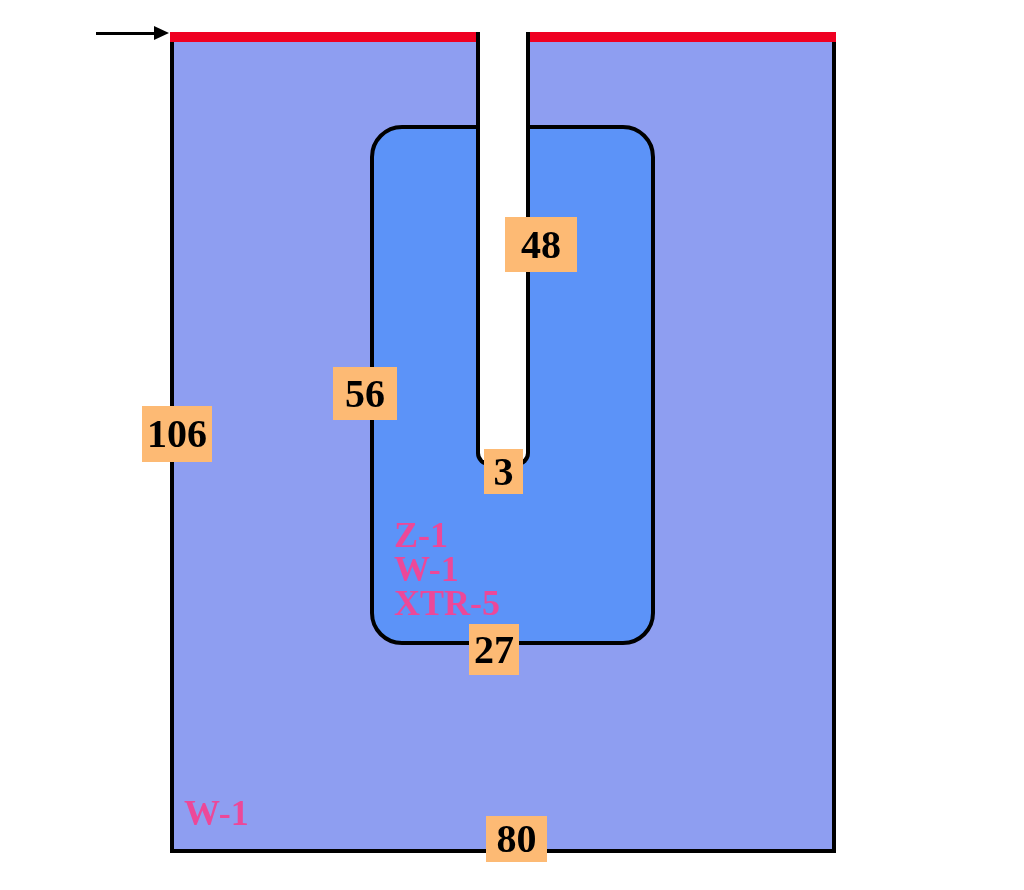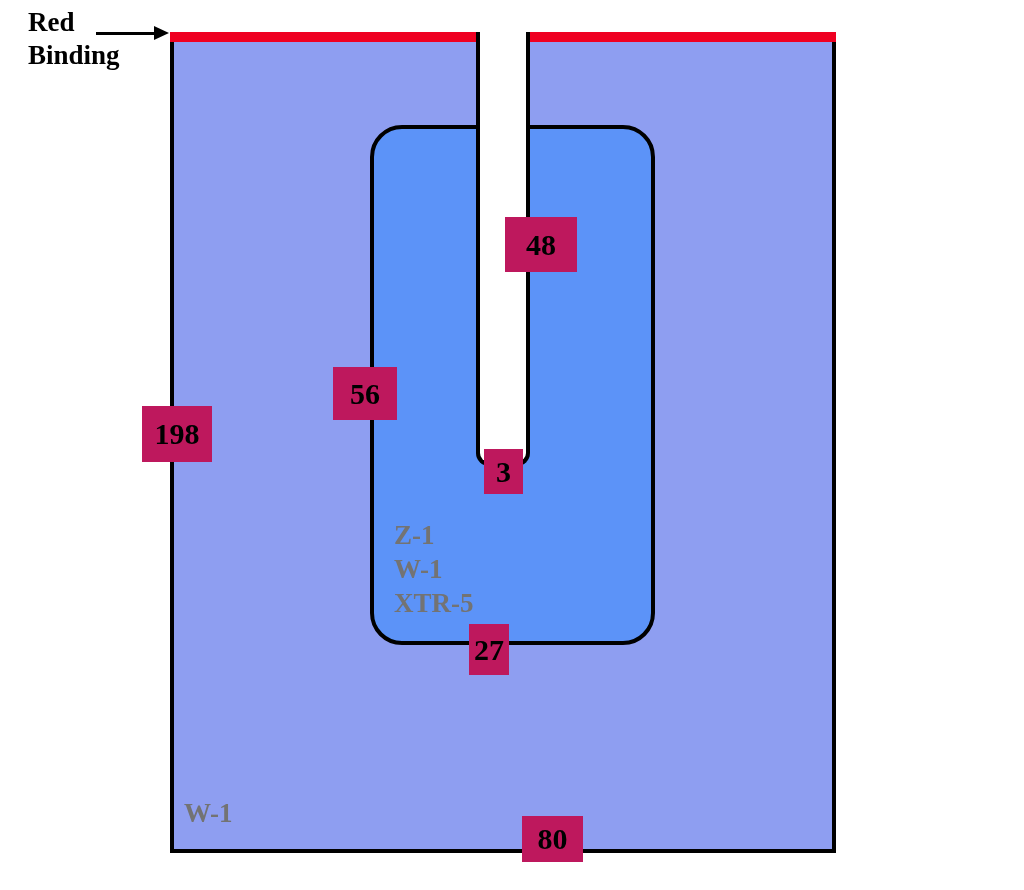--- a/index.html
+++ b/index.html
@@ -57,43 +57,43 @@
     border-right: 4px solid #000;
     border-bottom: 4px solid #000;
     border-radius: 0 0 13px 13px;
     z-index: 3;
   }
 
   
   .dim {
     position: absolute;
     z-index: 4;
-    background: #be185d;
+    background: #fdba74;
     color: #000;
     font-weight: bold;
-    font-size: 30px;
+    font-size: 40px;
     display: flex;
     align-items: center;
     justify-content: center;
     line-height: 1;
   }
   .dim-106 { left: 142px; top: 406px; width: 70px; height: 56px; }
   .dim-68  { left: 333px; top: 367px; width: 64px; height: 53px; }
   .dim-48  { left: 505px; top: 217px; width: 72px; height: 55px; }
   .dim-3   { left: 484px; top: 449px; width: 39px; height: 45px; }
-  .dim-27  { left: 469px; top: 624px; width: 40px; height: 51px; }
-  .dim-80  { left: 486px; top: 816px; width: 61px; height: 46px; margin-left: 36px; }
+  .dim-27  { left: 469px; top: 624px; width: 50px; height: 51px; }
+  .dim-80  { left: 486px; top: 816px; width: 61px; height: 46px; }
 
   
   .mat {
     position: absolute;
     z-index: 4;
-    color: #737373;
+    color: #ec4899;
     font-weight: bold;
-    font-size: 27px;
+    font-size: 36px;
     line-height: 34px;
     white-space: nowrap;
   }
   .mat-inner { left: 394px; top: 518px; }
   .mat-outer { left: 184px; top: 796px; }
 
   
   .callout {
     position: absolute;
     left: 28px; top: 6px;
@@ -127,35 +127,31 @@
 <div id="stage">
 
   <div class="outer-panel"></div>
 
   <div class="binding-strip"></div>
 
   <div class="inner-panel"></div>
 
   <div class="slit"></div>
 
-  <div class="dim dim-106">198</div>
+  <div class="dim dim-106">106</div>
   <div class="dim dim-68">56</div>
   <div class="dim dim-48">48</div>
   <div class="dim dim-3">3</div>
   <div class="dim dim-27">27</div>
   <div class="dim dim-80">80</div>
 
   <div class="mat mat-inner">
     <div>Z-1</div>
     <div>W-1</div>
     <div>XTR-5</div>
   </div>
 
   <div class="mat mat-outer">W-1</div>
 
-  <div class="callout">
-    <div>Red</div>
-    <div>Binding</div>
-  </div>
   <div class="callout-arrow-line"></div>
   <div class="callout-arrow-head"></div>
 
 </div>
 
 </body></html>

